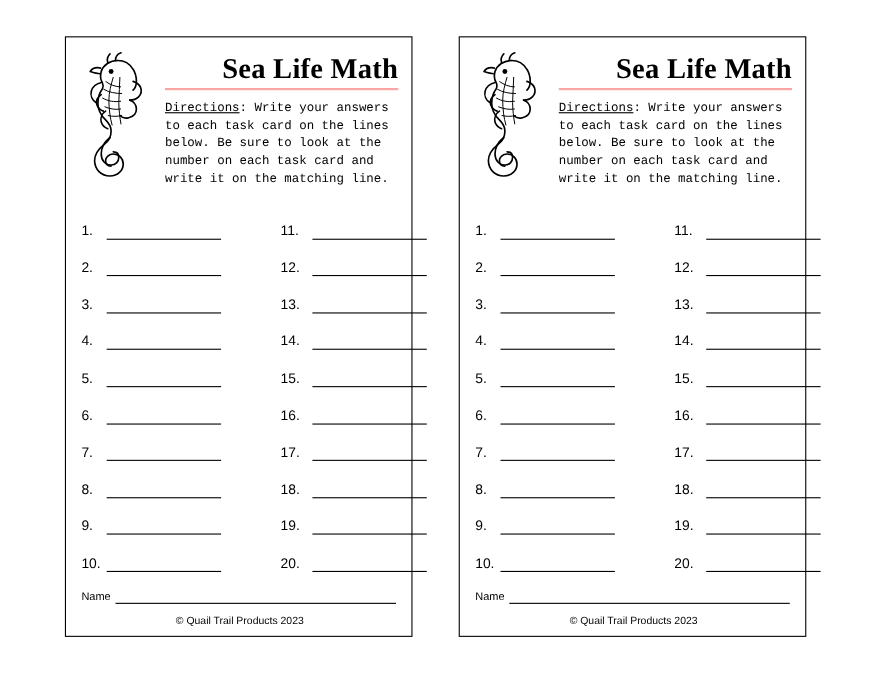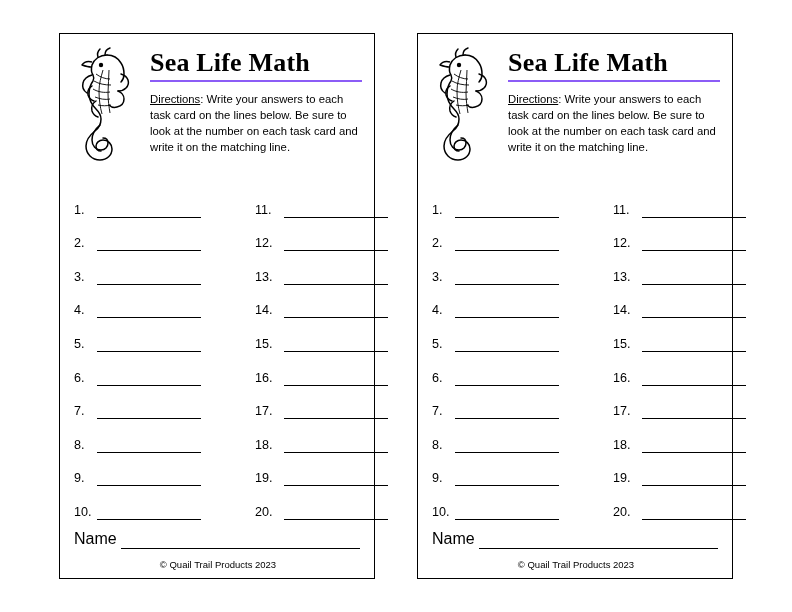--- a/index.html
+++ b/index.html
@@ -48,36 +48,37 @@
     padding-top: 2px;
   }
   .header-right {
     flex: 1 1 auto;
     padding-left: 2px;
   }
   .title {
     font-family: "Liberation Serif", serif;
     font-size: 26px;
     font-weight: bold;
-    text-align: left;
+    text-align: right;
     letter-spacing: 0.2px;
     margin: 4px 0 0 0;
     padding-bottom: 2px;
-    border-bottom: 2px solid #8b5cf6;
+    border-bottom: 2px solid #fca5a5;
     display: inline-block;
     width: 100%;
     box-sizing: border-box;
     line-height: 1.15;
   }
   .directions {
     font-size: 11.3px;
     line-height: 1.42;
     margin-top: 9px;
     text-align: left;
     color: #000;
+    font-family: Liberation Mono, monospace;
   }
   .directions .dir-label {
     text-decoration: underline;
     font-weight: normal;
   }
   .lines-area {
     flex: 1 1 auto;
     display: flex;
     flex-direction: row;
     padding-top: 14px;
@@ -104,21 +105,21 @@
     flex: 0 0 auto;
     width: 104px;
     border-bottom: 1.4px solid #000;
     height: 14px;
     margin-left: 3px;
   }
   .col.right .ans-num { min-width: 26px; margin-left: 44px; }
   .name-row {
     display: flex;
     align-items: flex-end;
-    font-size: 16px;
+    font-size: 10px;
     padding: 0 2px 0 2px;
     margin-bottom: 10px;
   }
   .name-label {
     white-space: nowrap;
     padding-bottom: 1px;
   }
   .name-line {
     flex: 1 1 auto;
     border-bottom: 1.2px solid #000;

